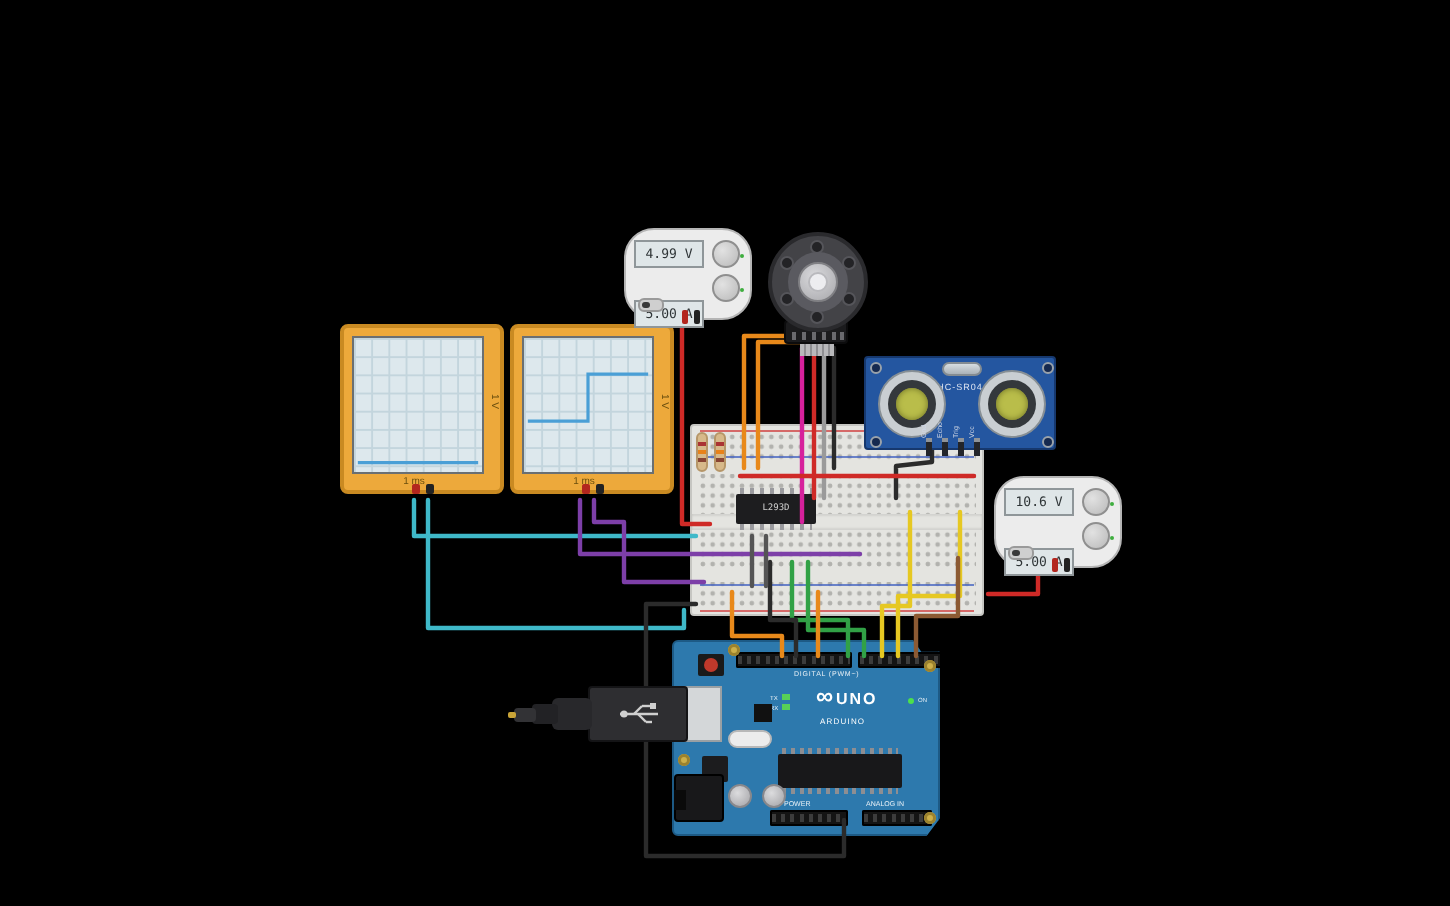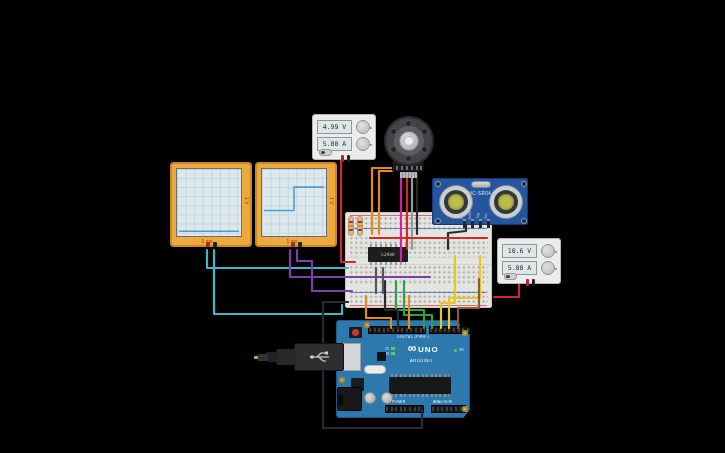--- a/index.html
+++ b/index.html
@@ -18,25 +18,25 @@
   .scope-tlabel{position:absolute;bottom:1px;left:0;right:8px;text-align:center;
          font-size:5px;color:#6b4f0e;line-height:6px;}
   .scope-vlabel{position:absolute;right:0px;top:0;bottom:8px;width:7px;
          writing-mode:vertical-rl;text-align:center;font-size:5px;color:#6b4f0e;}
   .term{position:absolute;bottom:-2px;width:4px;height:5px;border-radius:1px;}
   .term-pos{left:34px;background:#b3261e;}
   .term-neg{left:41px;background:#222;}
 
   
   .psu{position:absolute;width:64px;height:46px;background:#ececec;border:1px solid #b5b5b5;
-       border-radius:3px;box-sizing:border-box;z-index:6;}
+       border-radius:15px;box-sizing:border-box;z-index:6;}
   .psu-display{position:absolute;left:4px;width:35px;height:14px;background:#dfe6e8;
        border:1px solid #8f9699;box-sizing:border-box;font-family:"DejaVu Sans Mono",monospace;
        font-size:6.5px;color:#2e3436;text-align:center;line-height:12px;}
-  .psu-volt{top:5px;} .psu-amp{top:22px;}
+  .psu-volt{top:5px;} .psu-amp{top:35px;}
   .psu-knob{position:absolute;right:5px;width:14px;height:14px;border-radius:50%;
        background:radial-gradient(circle at 35% 35%,#e2e2e2,#b9b9b9);border:1px solid #8f8f8f;
        box-sizing:border-box;}
   .knob-v{top:5px;} .knob-a{top:22px;}
   .psu-led{position:absolute;right:3px;width:2px;height:2px;border-radius:50%;background:#3fae3f;}
   .led-v{top:12px;} .led-a{top:29px;}
   .psu-switch{position:absolute;left:6px;bottom:3px;width:11px;height:5px;border-radius:3px;
        background:#cfcfcf;border:1px solid #9a9a9a;}
   .psu-switch::after{content:"";position:absolute;left:1px;top:0.5px;width:4px;height:3px;
        border-radius:2px;background:#3a3a3a;}

